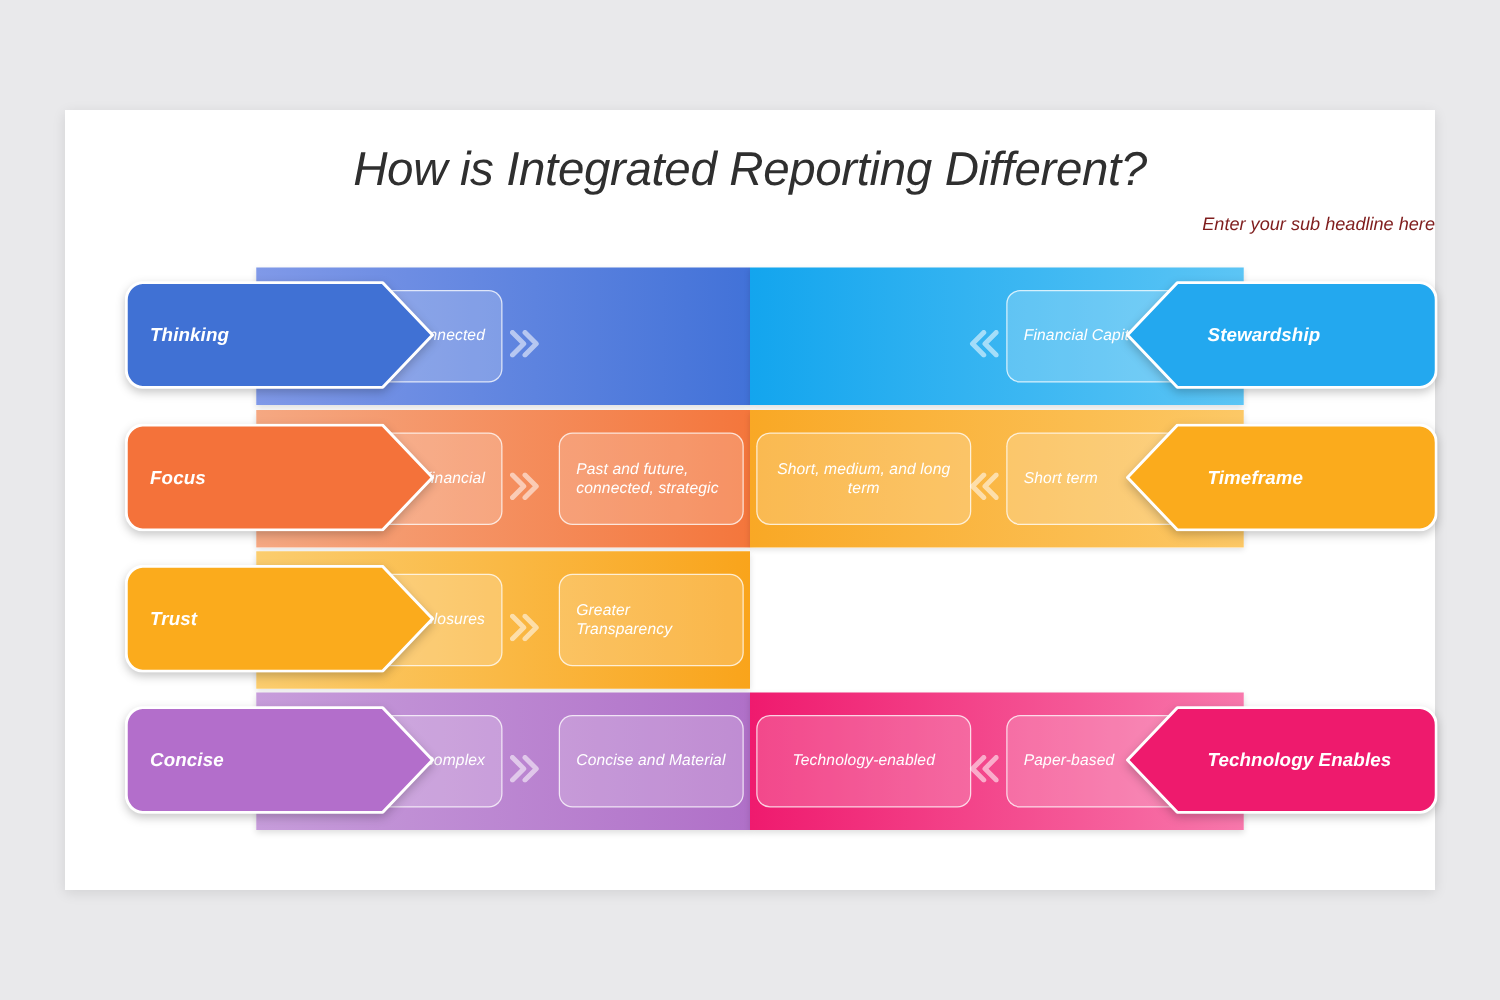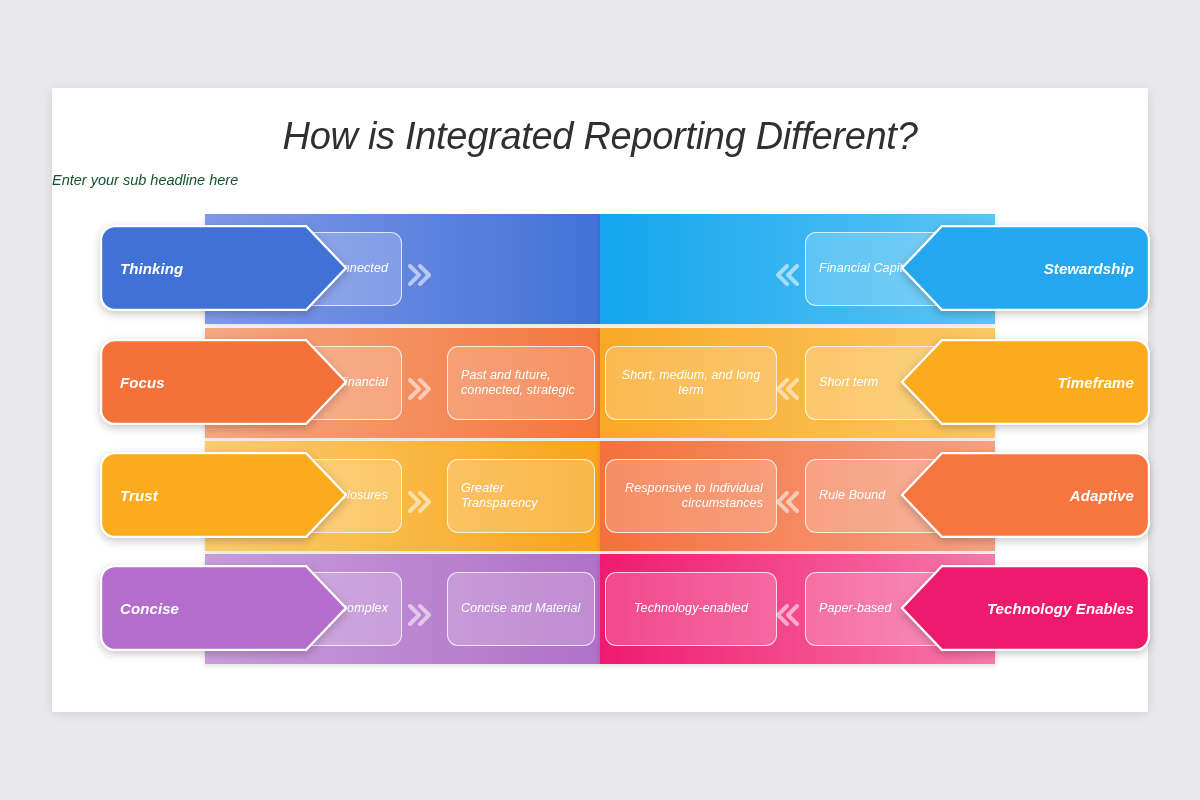--- a/index.html
+++ b/index.html
@@ -34,24 +34,24 @@
     font-weight: 400;
     color: #2f2f2f;
     letter-spacing: -0.3px;
     white-space: nowrap;
   }
   #subtitle {
     position: absolute;
     left: 0;
     top: 84px;
     width: 100%;
-    text-align: left;
+    text-align: right;
     font-size: 14.5px;
     font-weight: 400;
-    color: #14532d;
+    color: #7f1d1d;
   }
 
   
   .row {
     position: absolute;
     left: 0;
     width: 1096px;
     height: 110px;
   }
   .row-0 { top: 126px; }
@@ -140,21 +140,21 @@
     box-sizing: border-box;
     justify-content: flex-start;
   }
   .tab .tab-bg {
     position: absolute;
     inset: 0;
     z-index: 0;
   }
   .tab .tab-label { position: relative; z-index: 1; }
 
-  .tab-right .tab-label { width: 100%; text-align: right; padding-right: 16px; box-sizing: border-box; }
+  .tab-right .tab-label { width: 100%; text-align: left; box-sizing: border-box; }
 </style>
 </head>
 <body style="background: rgb(233, 233, 235);">
 
 <div id="slide" style="background: rgb(255, 255, 255); font-style: italic;">
 
   <div id="title">How is Integrated Reporting Different?</div>
   <div id="subtitle">Enter your sub headline here</div>
 
   <div class="row row-0">
@@ -262,41 +262,20 @@
         <span>Greater Transparency</span>
       </div>
       <div class="tab tab-left">
         <div class="tab-bg"><svg width="248" height="86" viewBox="0 0 248 86">
               <path d="M 14 1 H 206 L 246 43 L 206 85 H 14 A 14 14 0 0 1 1 71 V 15 A 14 14 0 0 1 14 1 Z" fill="#fbab1c" stroke="#ffffff" stroke-width="2.4" stroke-linejoin="round"></path>
             </svg></div>
         <div class="tab-label">Trust</div>
       </div>
     </div>
 
-    <div class="half half-right">
-      <div class="band" style="background: linear-gradient(to right, rgb(244, 113, 60), rgb(247, 161, 132));"></div>
-      <div class="ibox box-a ta-right">
-        <span>Responsive to Individual circumstances</span>
-      </div>
-      <div class="chev">
-        <svg width="26" height="22" viewBox="0 0 26 22">
-          <path d="M24 2 L15 11 L24 20" fill="none" stroke="rgba(255,255,255,0.55)" stroke-width="4" stroke-linecap="round" stroke-linejoin="round"></path>
-          <path d="M14 2 L5 11 L14 20" fill="none" stroke="rgba(255,255,255,0.55)" stroke-width="4" stroke-linecap="round" stroke-linejoin="round"></path>
-        </svg>
-      </div>
-      <div class="ibox box-b ta-left">
-        <span>Rule Bound</span>
-      </div>
-      <div class="tab tab-right">
-        <div class="tab-bg"><svg width="250" height="86" viewBox="0 0 250 86">
-              <path d="M 236 1 H 42 L 2 43 L 42 85 H 236 A 14 14 0 0 0 249 71 V 15 A 14 14 0 0 0 236 1 Z" fill="#f7763f" stroke="#ffffff" stroke-width="2.4" stroke-linejoin="round"></path>
-            </svg></div>
-        <div class="tab-label">Adaptive</div>
-      </div>
-    </div>
   </div>
 
   <div class="row row-3">
 
     <div class="half half-left">
       <div class="band" style="background: linear-gradient(to right, rgb(199, 157, 219), rgb(176, 112, 200));"></div>
       <div class="ibox box-a ta-right">
         <span>Long and complex</span>
       </div>
       <div class="chev">

